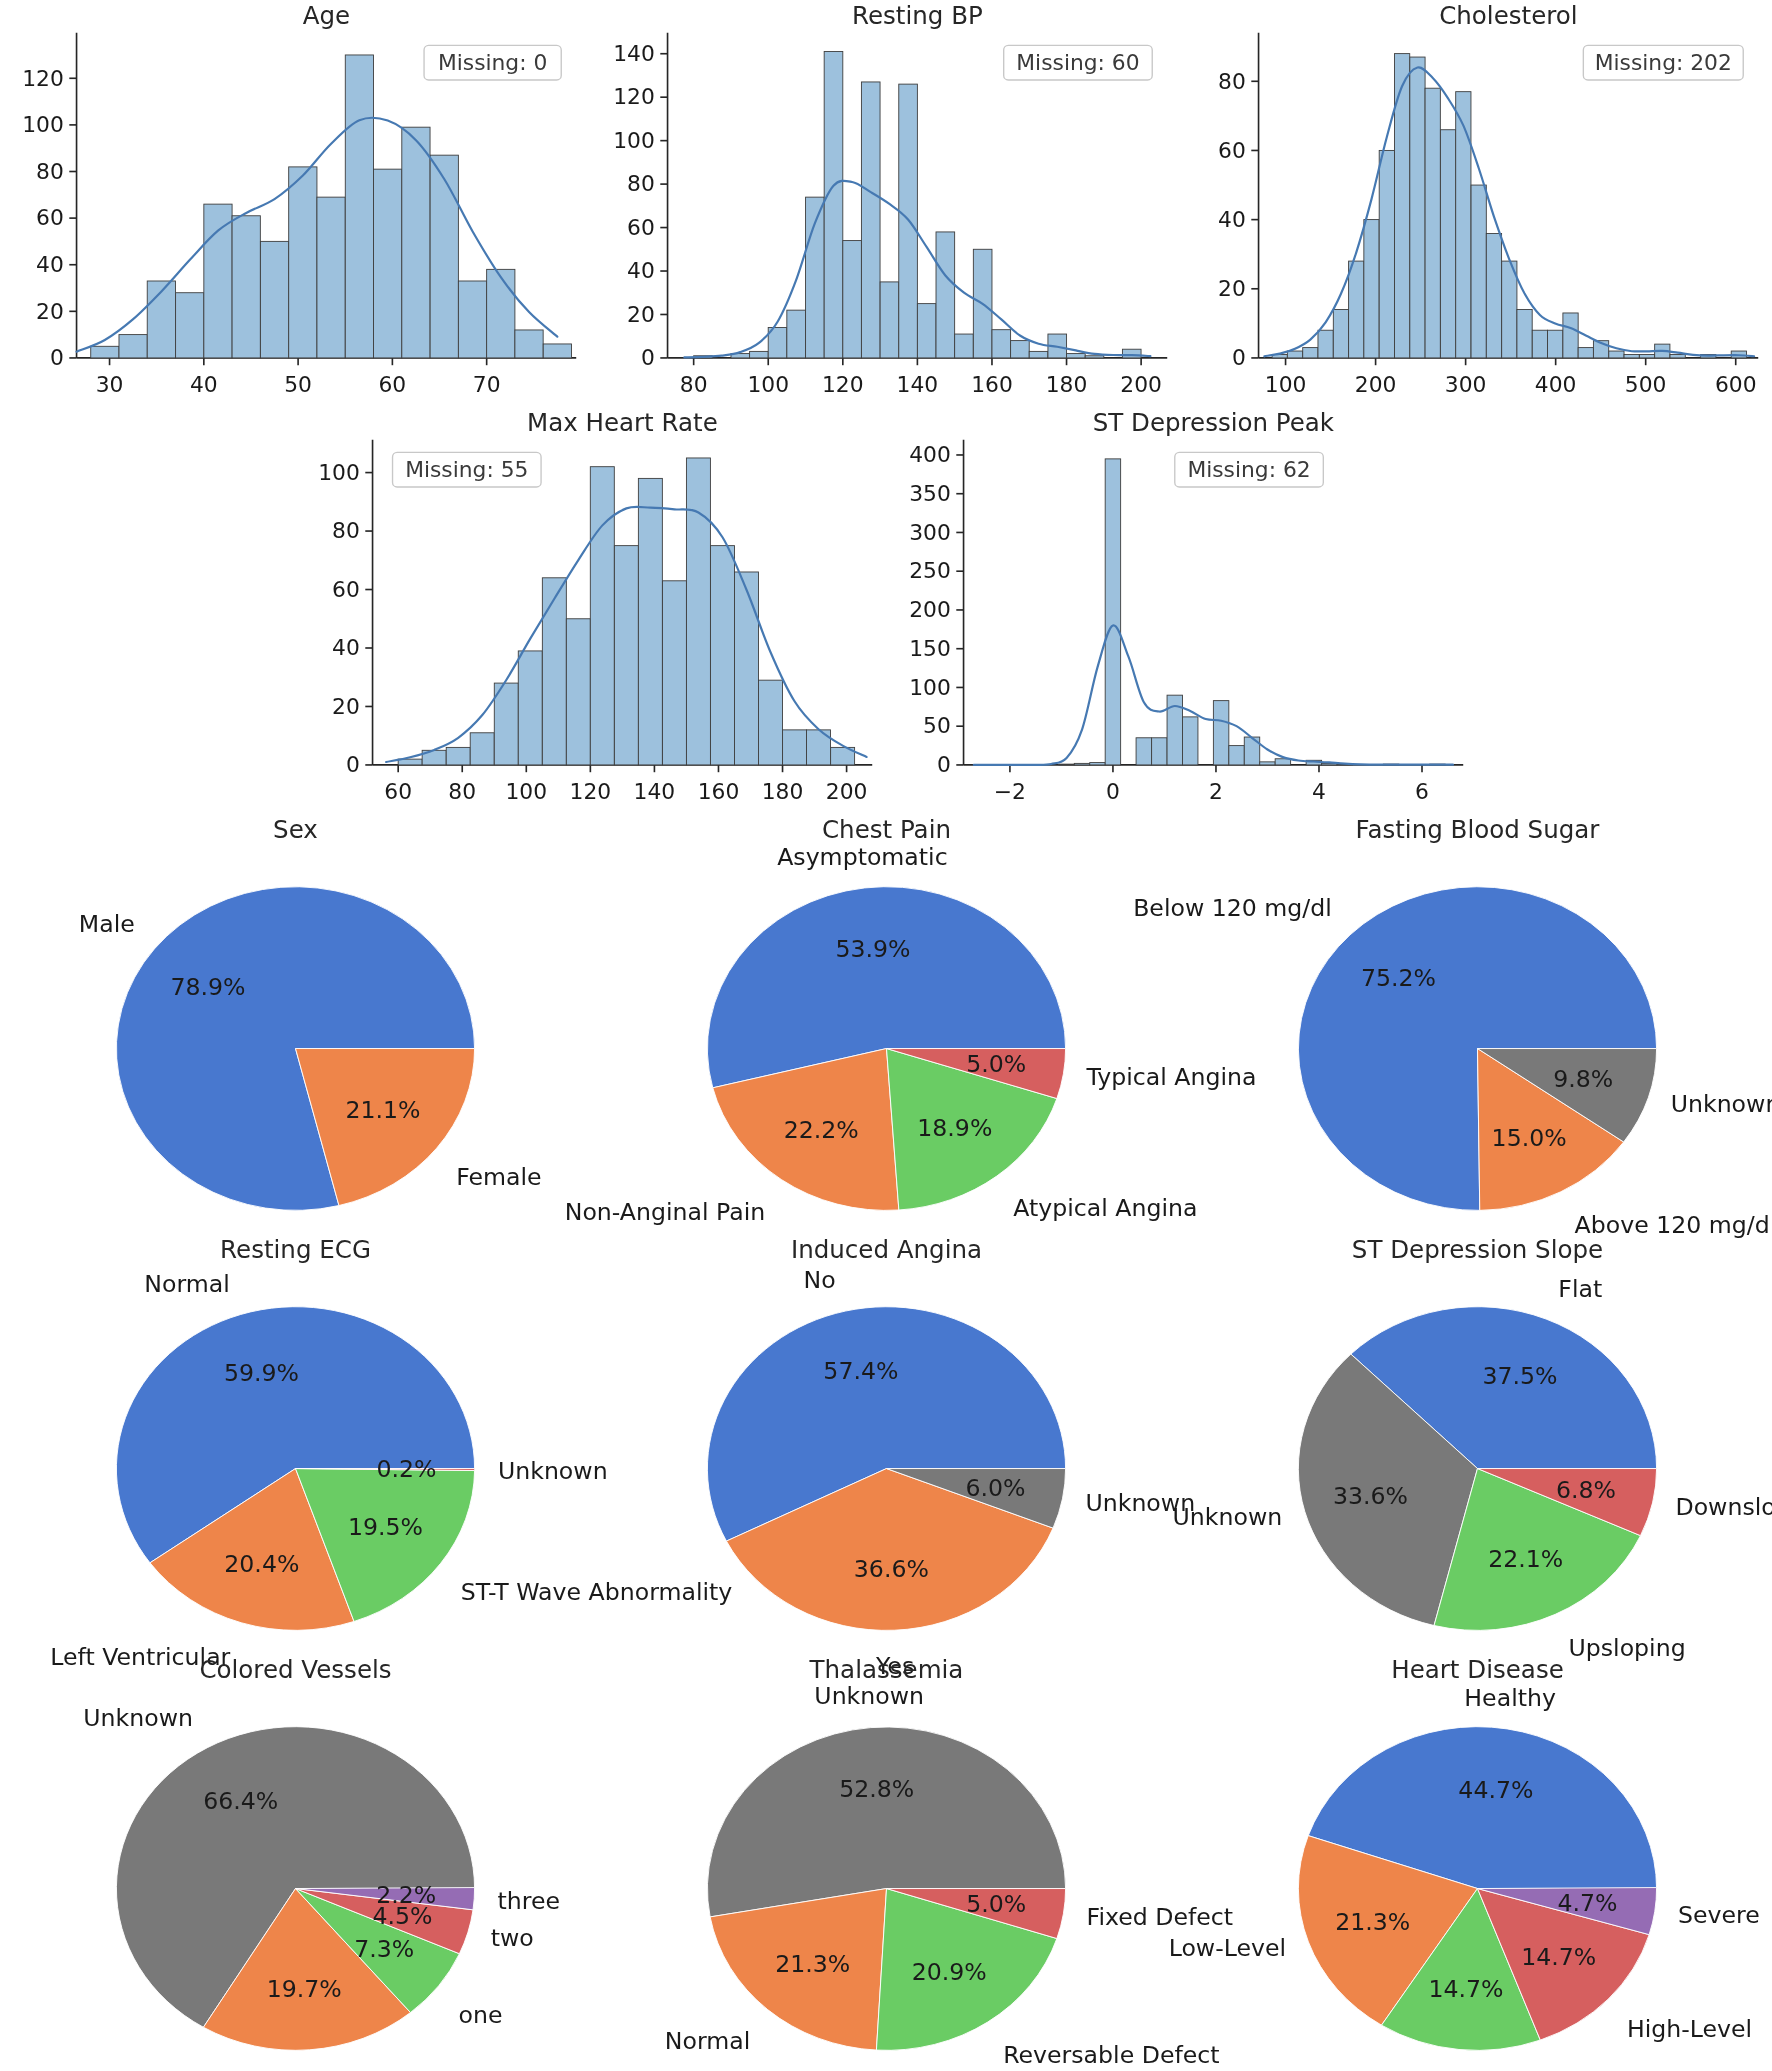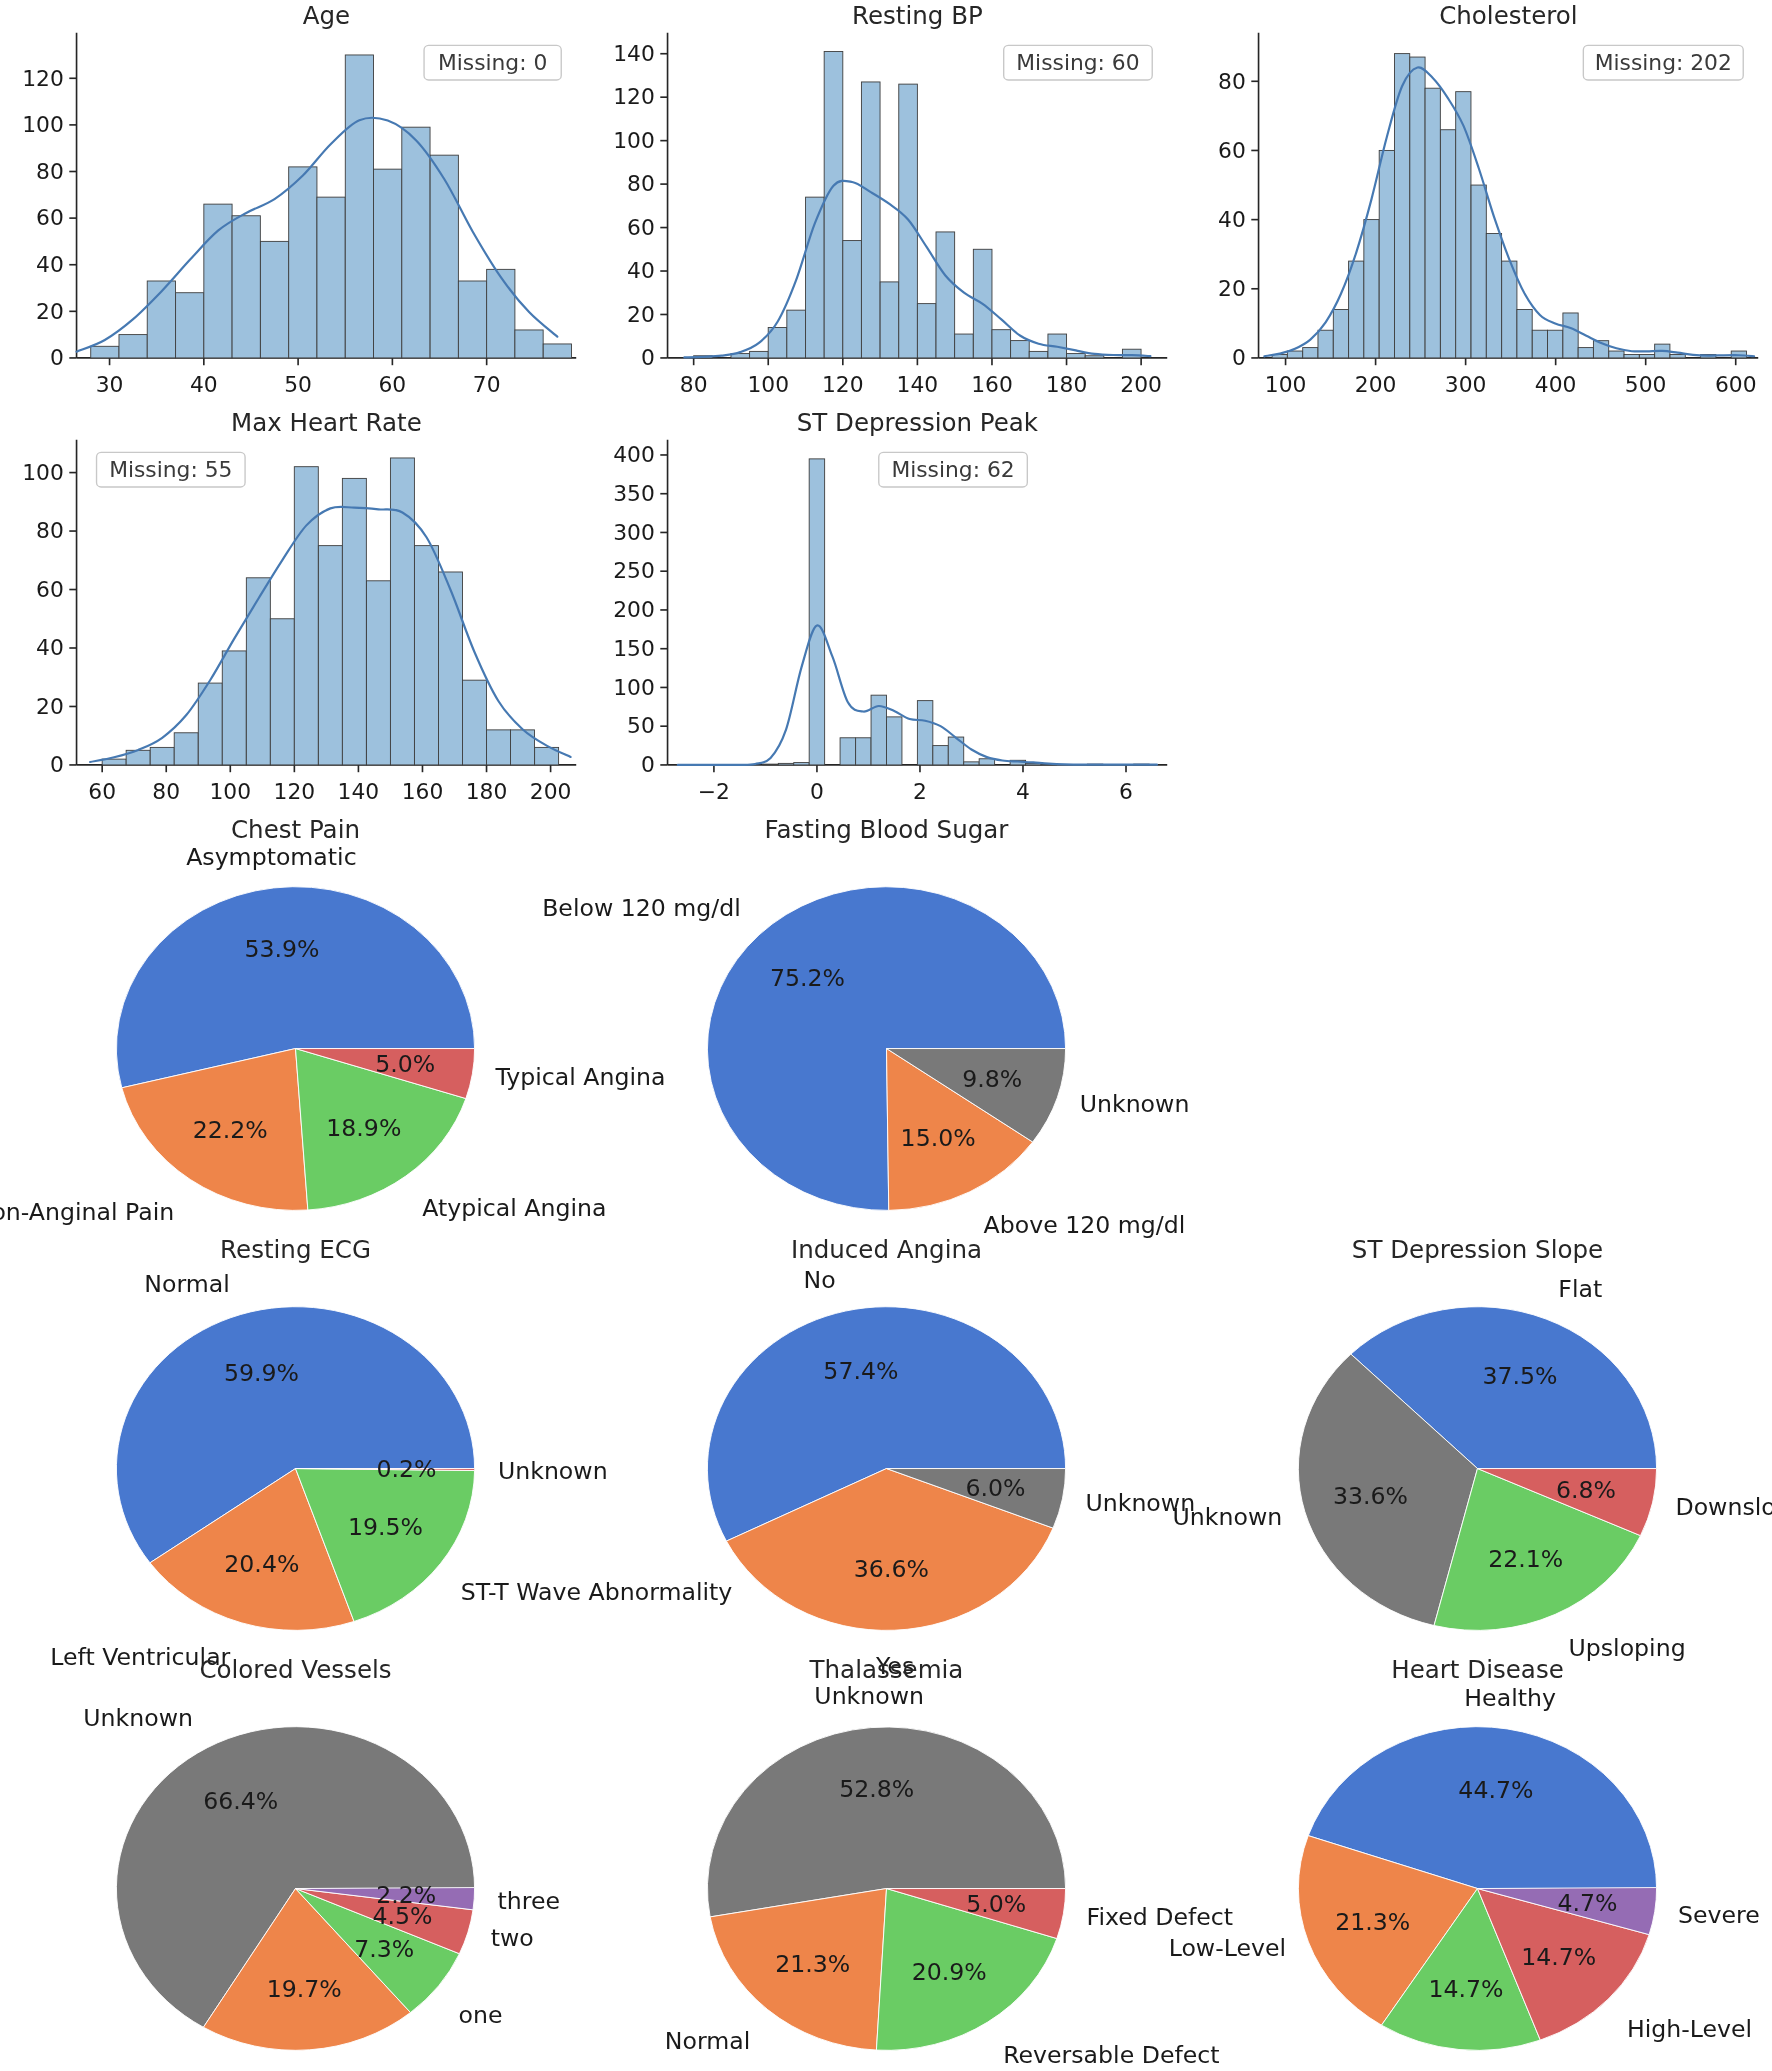--- a/index.html
+++ b/index.html
@@ -2,21 +2,21 @@
 <html style="font-size:14.5px"><head>
 <meta charset="utf-8">
 <style>
   html,body{margin:0;padding:0;}
   body{
     width:1773px;height:2071px;
     background:#ffffff;
     font-family:"DejaVu Sans", sans-serif;
     overflow:hidden;
   }
-  .row{display:flex;}
+  .row{display:flex;justify-content:center;}
   .chart-cell{width:591px;flex:0 0 591px;position:relative;}
   svg{overflow:visible;display:block;}
 </style>
 </head>
 <body>
 
 <div class="row" id="hist-row-1">
     <div class="chart-cell">
       <svg width="591" height="407" viewBox="0 0 650 448">
         <text x="359" y="26" font-size="27" text-anchor="middle" fill="#262626" font-family="&quot;DejaVu Sans&quot;, sans-serif">Age</text>
@@ -343,20 +343,35 @@
         <g>
           <rect x="316.5" y="50" width="163.5" height="38" rx="5" fill="#ffffff" stroke="#c8c8c8" stroke-width="1.5"></rect>
           <text x="398.25" y="77" font-size="24" text-anchor="middle" fill="#3a3a3a" font-family="&quot;DejaVu Sans&quot;, sans-serif">Missing: 62</text>
         </g>
       </svg>
     </div>
   </div>
 <div class="row" id="pie-row-1">
     <div class="chart-cell">
       <svg width="591" height="420" viewBox="0 0 650 462">
+        <text x="325" y="26" font-size="27" text-anchor="middle" fill="#262626" font-family="&quot;DejaVu Sans&quot;, sans-serif">Sex</text>
+        <g>
+          <path d="M325,258 L522.0,258.0 A197,178 0 1 0 372.8,430.7 Z" fill="#4878cf" stroke="#ffffff" stroke-width="1"></path>
+          <path d="M325,258 L372.8,430.7 A197,178 0 0 0 522.0,258.0 Z" fill="#ee854a" stroke="#ffffff" stroke-width="1"></path>
+        </g>
+        <g>
+          <text x="228.72612375148765" y="199.08596018702667" font-size="26" text-anchor="middle" fill="#1a1a1a" font-family="&quot;DejaVu Sans&quot;, sans-serif">78.9%</text>
+          <text x="148.1915098816716" y="129.50734871891825" font-size="26" text-anchor="end" fill="#1a1a1a" font-family="&quot;DejaVu Sans&quot;, sans-serif">Male</text>
+          <text x="421.27387624851235" y="334.91403981297333" font-size="26" text-anchor="middle" fill="#1a1a1a" font-family="&quot;DejaVu Sans&quot;, sans-serif">21.1%</text>
+          <text x="501.8084901183284" y="408.49265128108175" font-size="26" text-anchor="start" fill="#1a1a1a" font-family="&quot;DejaVu Sans&quot;, sans-serif">Female</text>
+        </g>
+      </svg>
+    </div>
+    <div class="chart-cell">
+      <svg width="591" height="420" viewBox="0 0 650 462">
         <text x="325" y="26" font-size="27" text-anchor="middle" fill="#262626" font-family="&quot;DejaVu Sans&quot;, sans-serif">Chest Pain</text>
         <g>
           <path d="M325,258 L522.0,258.0 A197,178 0 1 0 133.9,301.2 Z" fill="#4878cf" stroke="#ffffff" stroke-width="1"></path>
           <path d="M325,258 L133.9,301.2 A197,178 0 0 0 338.6,435.6 Z" fill="#ee854a" stroke="#ffffff" stroke-width="1"></path>
           <path d="M325,258 L338.6,435.6 A197,178 0 0 0 512.4,313.0 Z" fill="#6acc64" stroke="#ffffff" stroke-width="1"></path>
           <path d="M325,258 L512.4,313.0 A197,178 0 0 0 522.0,258.0 Z" fill="#d65f5f" stroke="#ffffff" stroke-width="1"></path>
         </g>
         <g>
           <text x="310.0725621953419" y="157.46730813958055" font-size="26" text-anchor="middle" fill="#1a1a1a" font-family="&quot;DejaVu Sans&quot;, sans-serif">53.9%</text>
           <text x="298.51583615302593" y="55.6678047637719" font-size="26" text-anchor="middle" fill="#1a1a1a" font-family="&quot;DejaVu Sans&quot;, sans-serif">Asymptomatic</text>

